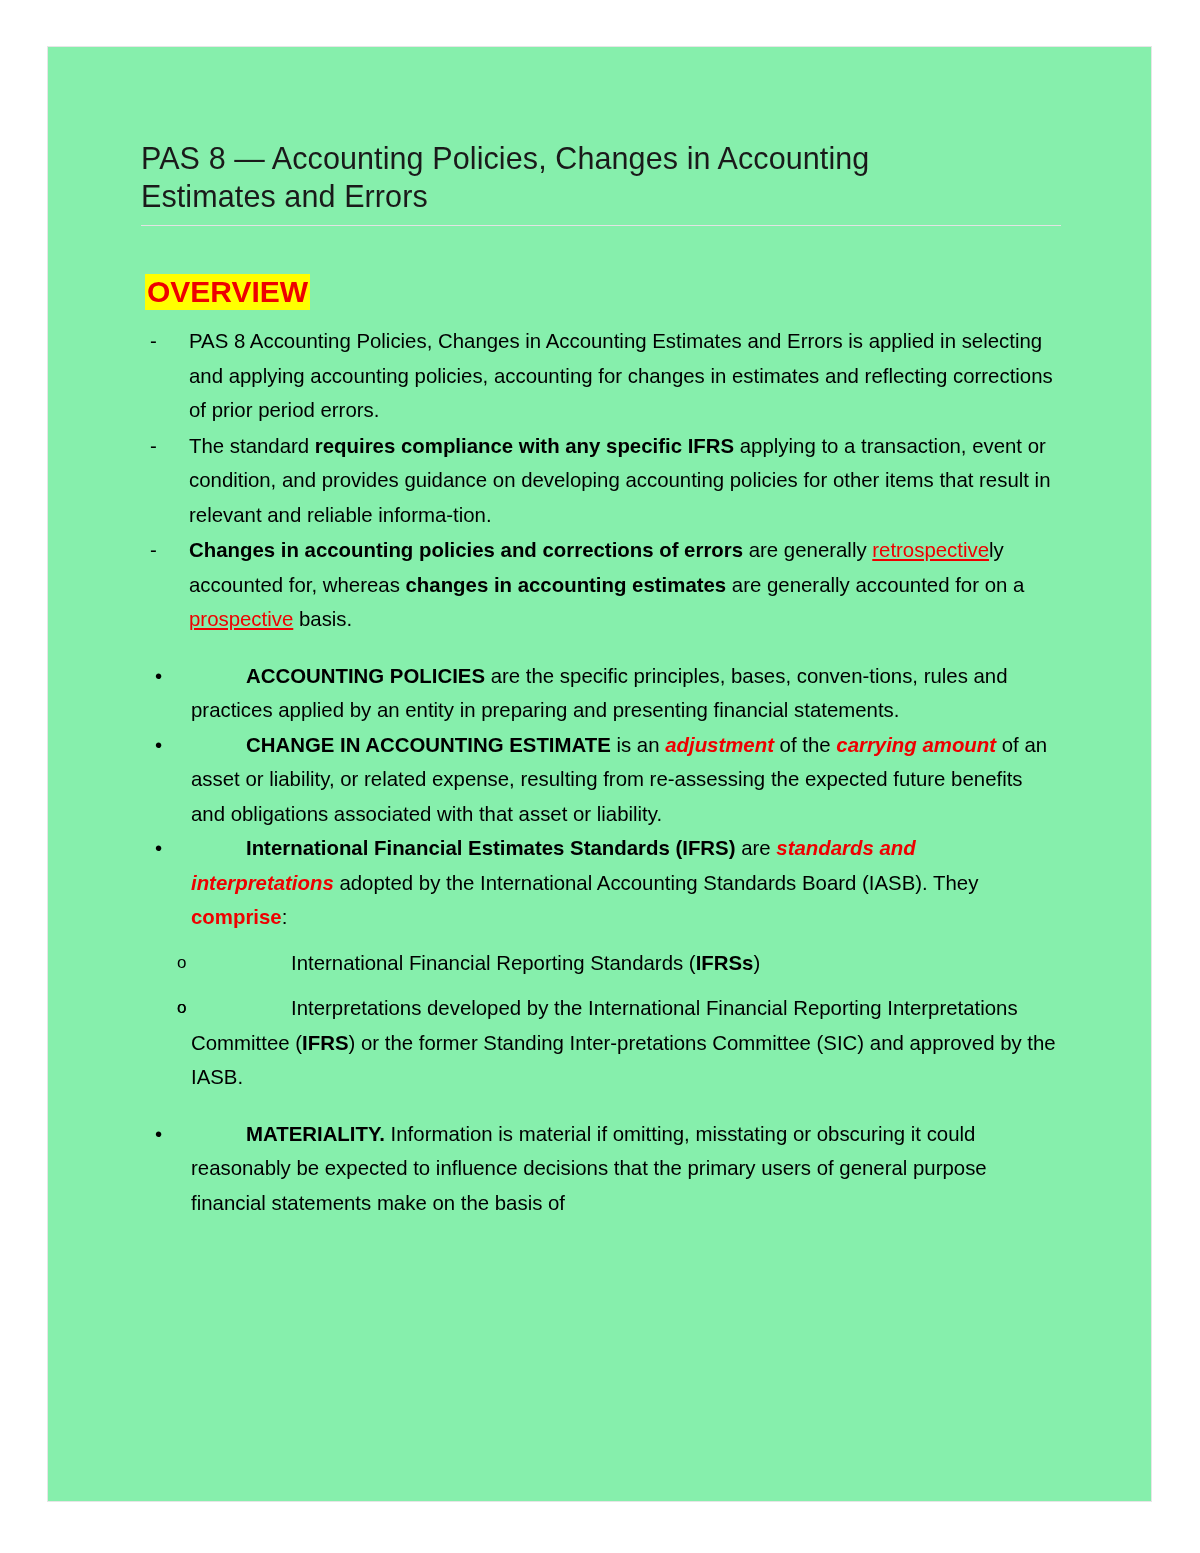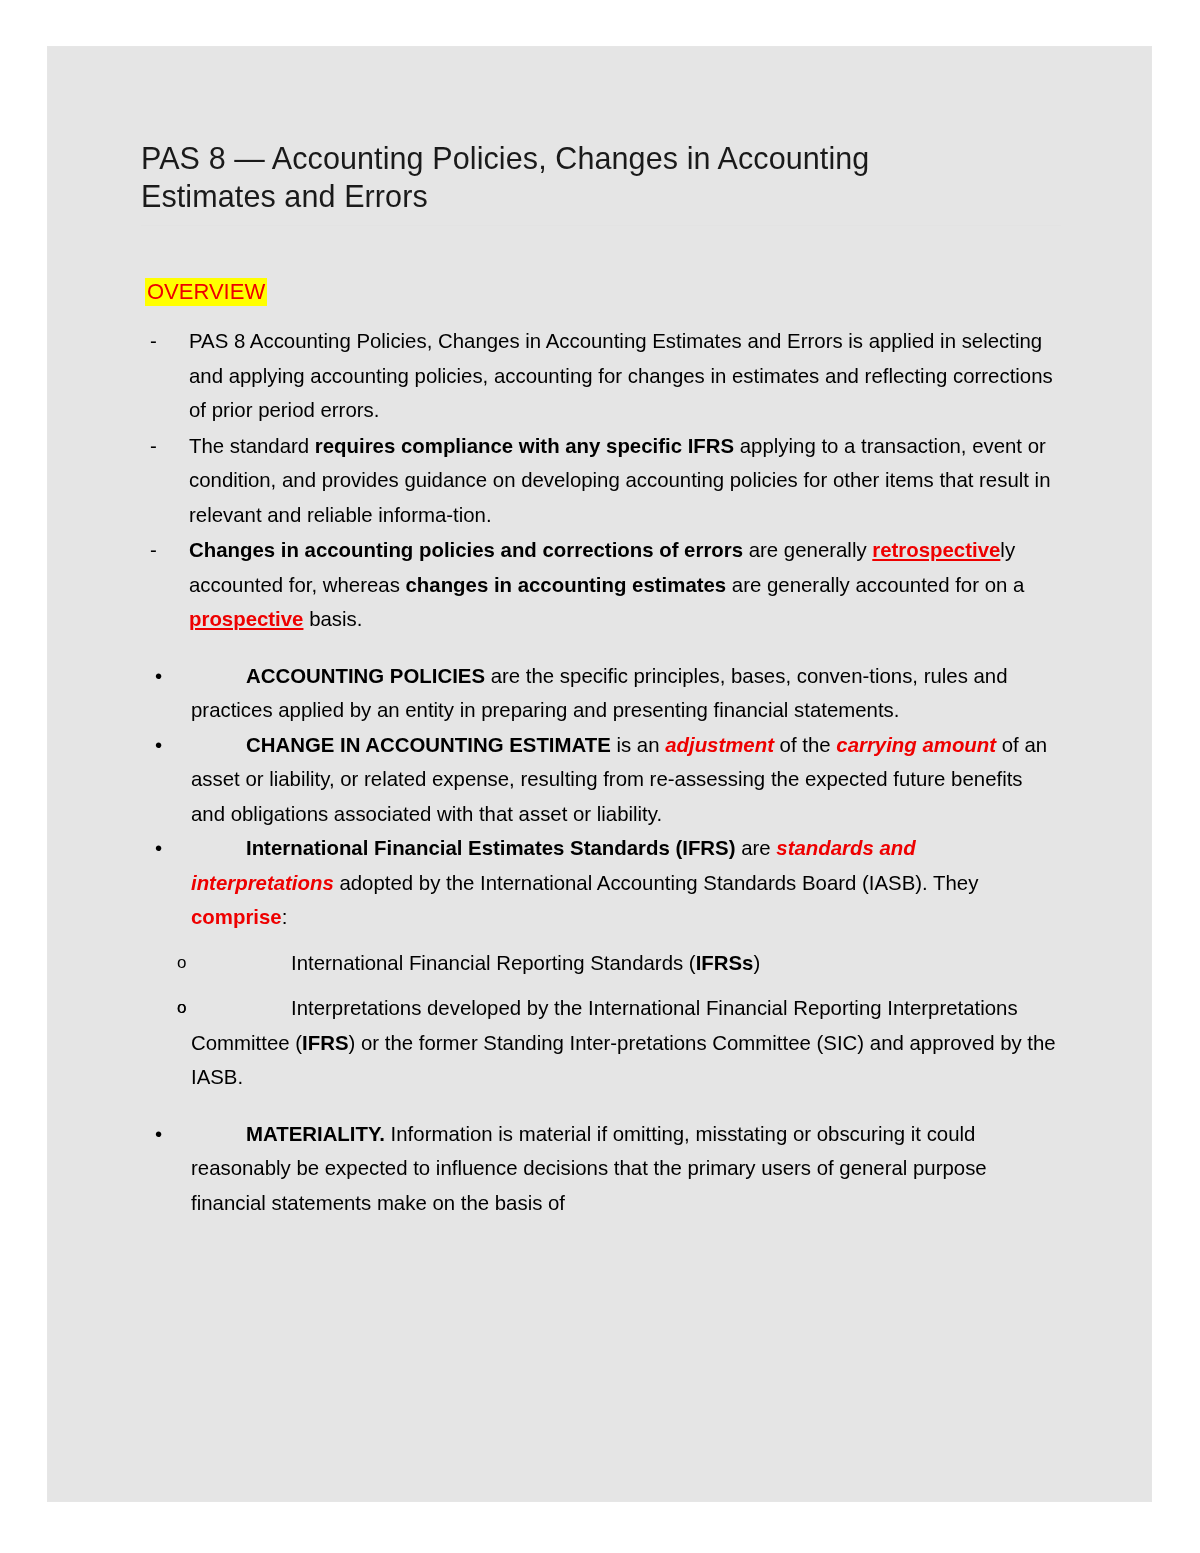--- a/index.html
+++ b/index.html
@@ -13,21 +13,21 @@
     font-family: "Liberation Sans", sans-serif;
     color: #000000;
     overflow: hidden;
   }
   .page {
     position: absolute;
     left: 47px;
     top: 46px;
     width: 1105px;
     height: 1456px;
-    background: #e5e5e5;
+    background: #86efac;
     border: 1px solid #e6e6e6;
     box-sizing: border-box;
     overflow: hidden;
   }
   .content {
     position: absolute;
     left: 93px;
     top: 92px;
     width: 920px;
   }
@@ -44,23 +44,23 @@
   }
   .title-rule {
     height: 1px;
     background: #e3e3e3;
     margin: 0 0 52px 0;
     width: 100%;
   }
   
   .overview-head {
     margin: 0 0 18px 4px;
-    font-size: 22px;
+    font-size: 30px;
     line-height: 28px;
-    font-weight: 400;
+    font-weight: 700;
   }
   .hl {
     background: #ffff00;
     color: #ee0000;
     padding: 1px 2px 2px 2px;
   }
   
   .dash-list {
     margin: 0 0 0 0;
     padding: 0;
@@ -126,21 +126,21 @@
   }
   .sub-item .tab {
     display: inline-block;
     width: 100px;
   }
   
   .b  { font-weight: 700; }
   .i  { }
   .red-b    { color: #ee0000; font-weight: 700; }
   .red-bi   { color: #ee0000; font-weight: 700; font-style: italic; }
-  .red-bu   { color: #ee0000; font-weight: 700; text-decoration: underline; text-underline-offset: 2px; }
+  .red-bu   { color: #ee0000; font-weight: 400; text-decoration: underline; text-underline-offset: 2px; }
   .spacer-md { height: 22px; }
 </style>
 </head>
 <body>
 
 <div class="page">
   <div class="content">
 
     <h1 class="doc-title">PAS 8 — Accounting Policies, Changes in Accounting
 Estimates and Errors</h1>

